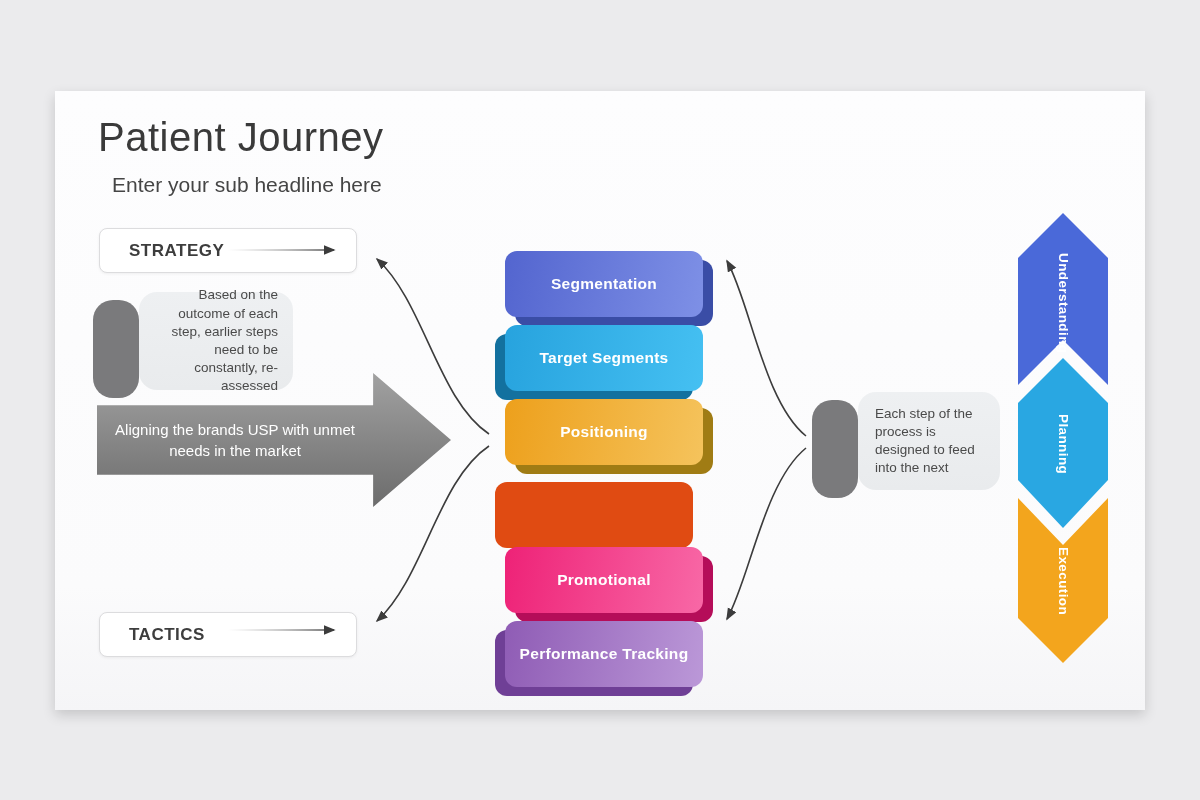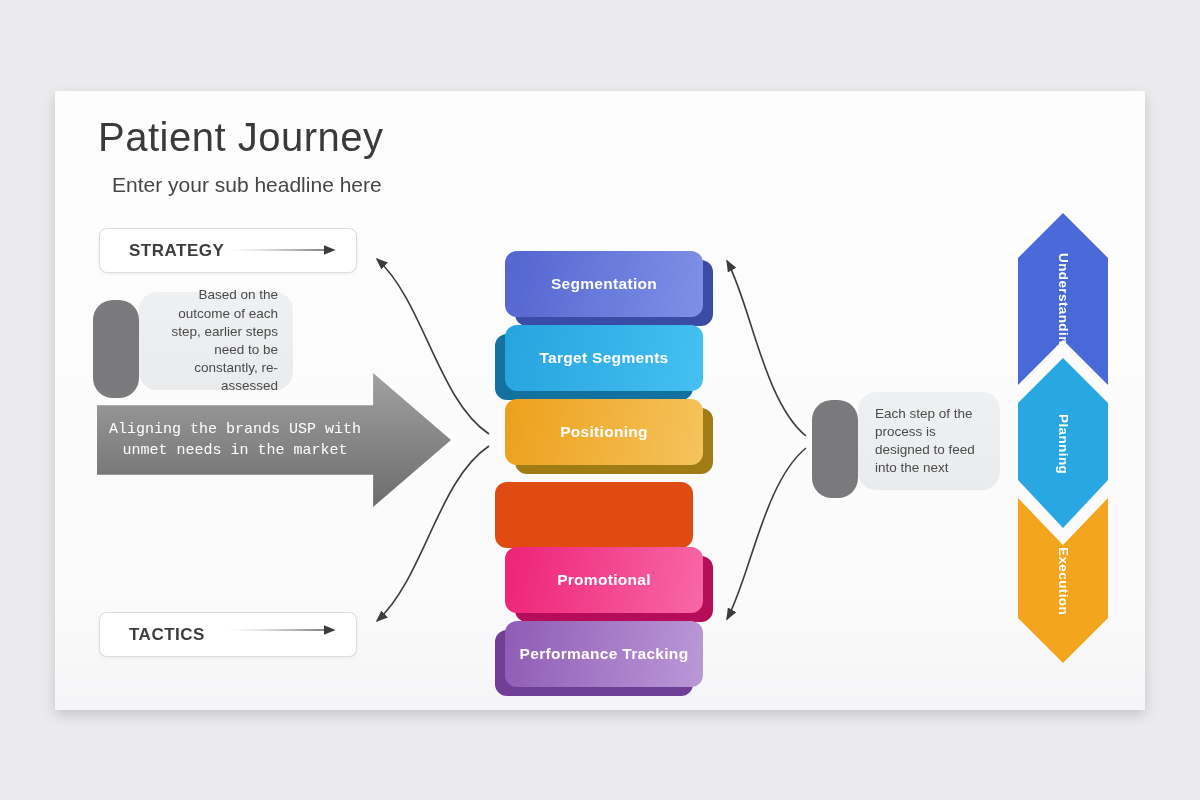--- a/index.html
+++ b/index.html
@@ -34,21 +34,21 @@
   .note-left  p { text-align:right; padding:0 15px 0 26px; }
   .note-right { left:822px; top:392px; width:178px; height:98px; }
   .note-right p { text-align:left; padding:0 12px 0 17px; }
 
   
   .usp-arrow { position:absolute; left:97px; top:373px; width:354px; height:134px;
                background:linear-gradient(180deg,#a1a1a1 0%,#6c6c6c 100%);
                clip-path:polygon(0% 24%, 78% 24%, 78% 0%, 100% 50%, 78% 100%, 78% 76%, 0% 76%); }
   .usp-arrow .txt { position:absolute; left:0; top:24%; width:78%; height:52%;
                     display:flex; align-items:center; justify-content:center; text-align:center;
-                    color:#fff; font-size:15px; line-height:1.4; padding:0 12px;font-family:Liberation Mono, monospace; }
+                    color:#fff; font-size:15px; line-height:1.4; padding:0 12px; }
 
   
   .step { position:absolute; left:495px; width:218px; height:80px;margin-top:35px; }
   .step .shadow { position:absolute; width:198px; height:66px; top:9px; border-radius:12px; }
   .step .face   { position:absolute; left:10px; top:0; width:198px; height:66px; border-radius:12px;
                   display:flex; align-items:center; justify-content:center;
                   color:#fff; font-size:15.5px; font-weight:bold; letter-spacing:.3px; }
   .t1{top:216px}.t2{top:290px}.t3{top:364px}.t4{top:438px}.t5{top:512px}.t6{top:586px}
   .sh-right .shadow{ left:20px; } .sh-left .shadow{ left:0px; }
   .s1 .face{background:linear-gradient(100deg,#5365cf,#7e90e6);} .s1 .shadow{background:#3a4da6;}

